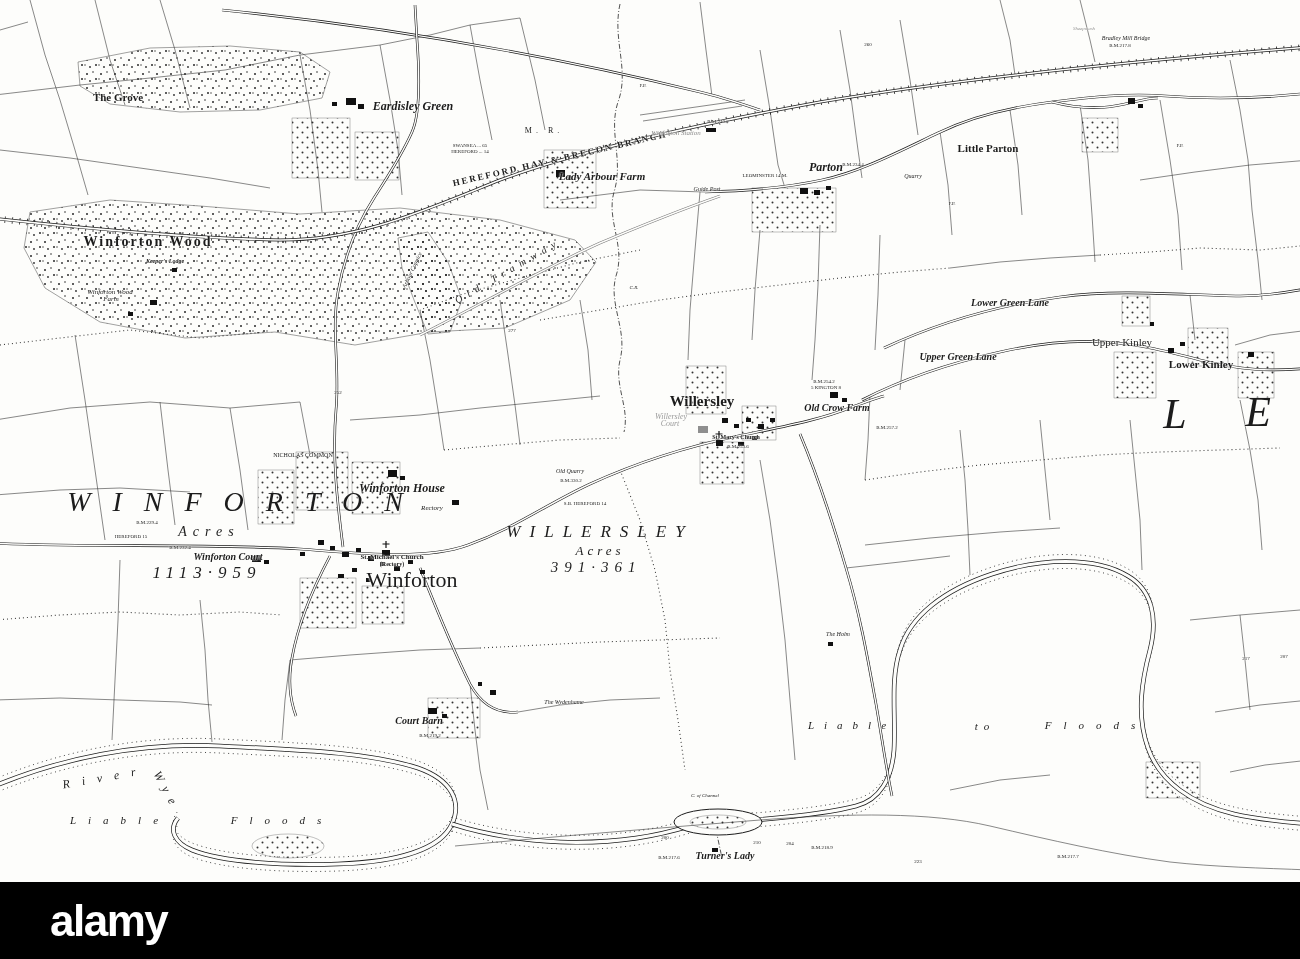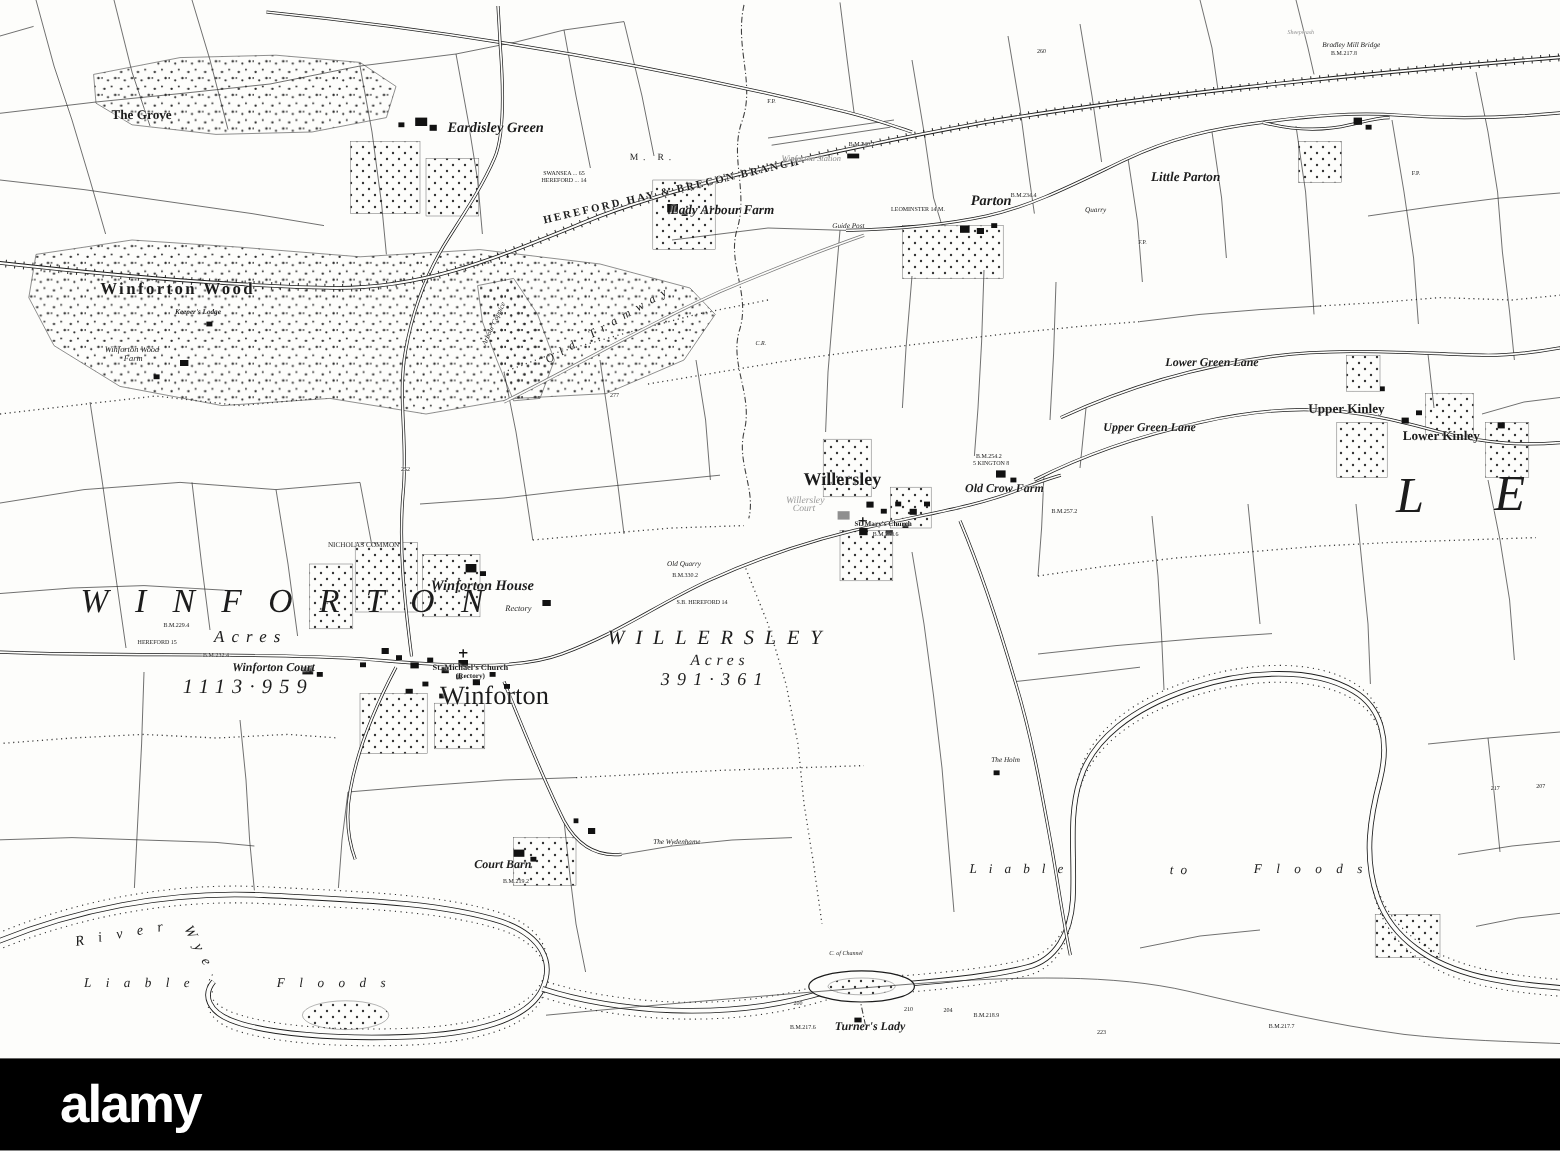--- a/index.html
+++ b/index.html
@@ -284,40 +284,40 @@
         <span class="map-label" style="left: 544px; top: 131px; font-size: 8px; letter-spacing: 4px; transform: translate(-50%, -50%);">M. R.</span>
         <span class="map-label" style="left: 560px; top: 159px; font-size: 9px; letter-spacing: 2px; font-weight: bold; transform: translate(-50%, -50%) rotate(-13deg);">HEREFORD HAY &amp; BRECON BRANCH</span>
         <span class="map-label" style="left: 676px; top: 133px; font-size: 7px; font-style: italic; color: rgb(142, 142, 142); transform: translate(-50%, -50%);">Winforton Station</span>
         <span class="map-label" style="left: 718px; top: 121px; font-size: 5px; transform: translate(-50%, -50%);">B.M.240.2</span>
         <span class="map-label" style="left: 602px; top: 176px; font-size: 11px; font-style: italic; font-weight: bold; transform: translate(-50%, -50%);">Lady Arbour Farm</span>
         <span class="map-label" style="left: 707px; top: 189px; font-size: 6px; font-style: italic; transform: translate(-50%, -50%);">Guide Post</span>
         <span class="map-label" style="left: 765px; top: 175px; font-size: 5px; transform: translate(-50%, -50%);">LEOMINSTER 14 M.</span>
         <span class="map-label" style="left: 826px; top: 167px; font-size: 12px; font-style: italic; font-weight: bold; transform: translate(-50%, -50%);">Parton</span>
         <span class="map-label" style="left: 853px; top: 164px; font-size: 5px; transform: translate(-50%, -50%);">B.M.234.4</span>
         <span class="map-label" style="left: 913px; top: 176px; font-size: 6px; font-style: italic; transform: translate(-50%, -50%);">Quarry</span>
-        <span class="map-label" style="left: 988px; top: 148px; font-size: 11px; font-style: italic; font-weight: bold; transform: translate(-50%, -50%);">Little Parton</span>
+        <span class="map-label" style="left: 988px; top: 148px; font-size: 11px; font-weight: bold; transform: translate(-50%, -50%);">Little Parton</span>
         <span class="map-label" style="left: 1084px; top: 28px; font-size: 5px; font-style: italic; color: rgb(144, 144, 144); transform: translate(-50%, -50%);">Sheepwash</span>
         <span class="map-label" style="left: 1126px; top: 38px; font-size: 6px; font-style: italic; transform: translate(-50%, -50%);">Bradley Mill Bridge</span>
         <span class="map-label" style="left: 1120px; top: 45px; font-size: 5px; transform: translate(-50%, -50%);">B.M.217.8</span>
         <span class="map-label" style="left: 643px; top: 85px; font-size: 5px; transform: translate(-50%, -50%);">F.P.</span>
         <span class="map-label" style="left: 952px; top: 203px; font-size: 5px; transform: translate(-50%, -50%);">F.P.</span>
         <span class="map-label" style="left: 1180px; top: 145px; font-size: 5px; transform: translate(-50%, -50%);">F.P.</span>
         <span class="map-label" style="left: 868px; top: 44px; font-size: 5px; transform: translate(-50%, -50%);">260</span>
         <span class="map-label" style="left: 148px; top: 242px; font-size: 14px; letter-spacing: 2px; font-weight: bold; transform: translate(-50%, -50%);">Winforton Wood</span>
         <span class="map-label" style="left: 165px; top: 261px; font-size: 6px; font-style: italic; font-weight: bold; transform: translate(-50%, -50%);">Keeper's Lodge</span>
         <span class="map-label" style="left: 110px; top: 292px; font-size: 7px; font-style: italic; transform: translate(-50%, -50%);">Winforton Wood</span>
         <span class="map-label" style="left: 111px; top: 299px; font-size: 7px; font-style: italic; transform: translate(-50%, -50%);">Farm</span>
         <span class="map-label" style="left: 508px; top: 271px; font-size: 10px; letter-spacing: 6px; font-style: italic; transform: translate(-50%, -50%) rotate(-30deg);">Old Tramway</span>
         <span class="map-label" style="left: 412px; top: 270px; font-size: 6px; font-style: italic; transform: translate(-50%, -50%) rotate(-65deg);">Arbour Coppice</span>
         <span class="map-label" style="left: 634px; top: 287px; font-size: 5px; font-style: italic; transform: translate(-50%, -50%);">C.R.</span>
         <span class="map-label" style="left: 512px; top: 330px; font-size: 5px; transform: translate(-50%, -50%);">277</span>
         <span class="map-label" style="left: 338px; top: 392px; font-size: 5px; transform: translate(-50%, -50%);">252</span>
         <span class="map-label" style="left: 1010px; top: 303px; font-size: 10px; font-style: italic; font-weight: bold; transform: translate(-50%, -50%);">Lower Green Lane</span>
         <span class="map-label" style="left: 958px; top: 357px; font-size: 10px; font-style: italic; font-weight: bold; transform: translate(-50%, -50%);">Upper Green Lane</span>
-        <span class="map-label" style="left: 1122px; top: 342px; font-size: 11px; font-weight: bold; transform: translate(-50%, -50%);">Upper Kinley</span>
+        <span class="map-label" style="left: 1122px; top: 342px; font-size: 11px; font-weight: normal; transform: translate(-50%, -50%);">Upper Kinley</span>
         <span class="map-label" style="left: 1201px; top: 364px; font-size: 11px; font-weight: bold; transform: translate(-50%, -50%);">Lower Kinley</span>
         <span class="map-label" style="left: 1175px; top: 414px; font-size: 42px; font-style: italic; transform: translate(-50%, -50%);">L</span>
         <span class="map-label" style="left: 1258px; top: 412px; font-size: 42px; font-style: italic; transform: translate(-50%, -50%);">E</span>
         <span class="map-label" style="left: 303px; top: 455px; font-size: 6px; transform: translate(-50%, -50%);">NICHOLAS COMMON</span>
         <span class="map-label" style="left: 402px; top: 488px; font-size: 12px; font-style: italic; font-weight: bold; transform: translate(-50%, -50%);">Winforton House</span>
         <span class="map-label" style="left: 432px; top: 508px; font-size: 7px; font-style: italic; transform: translate(-50%, -50%);">Rectory</span>
         <span class="map-label" style="left: 702px; top: 401px; font-size: 15px; font-weight: bold; transform: translate(-50%, -50%);">Willersley</span>
         <span class="map-label" style="left: 671px; top: 417px; font-size: 8px; font-style: italic; color: rgb(154, 154, 154); transform: translate(-50%, -50%);">Willersley</span>
         <span class="map-label" style="left: 670px; top: 424px; font-size: 8px; font-style: italic; color: rgb(154, 154, 154); transform: translate(-50%, -50%);">Court</span>
         <span class="map-label" style="left: 736px; top: 437px; font-size: 6px; font-weight: bold; transform: translate(-50%, -50%);">St. Mary's Church</span>

